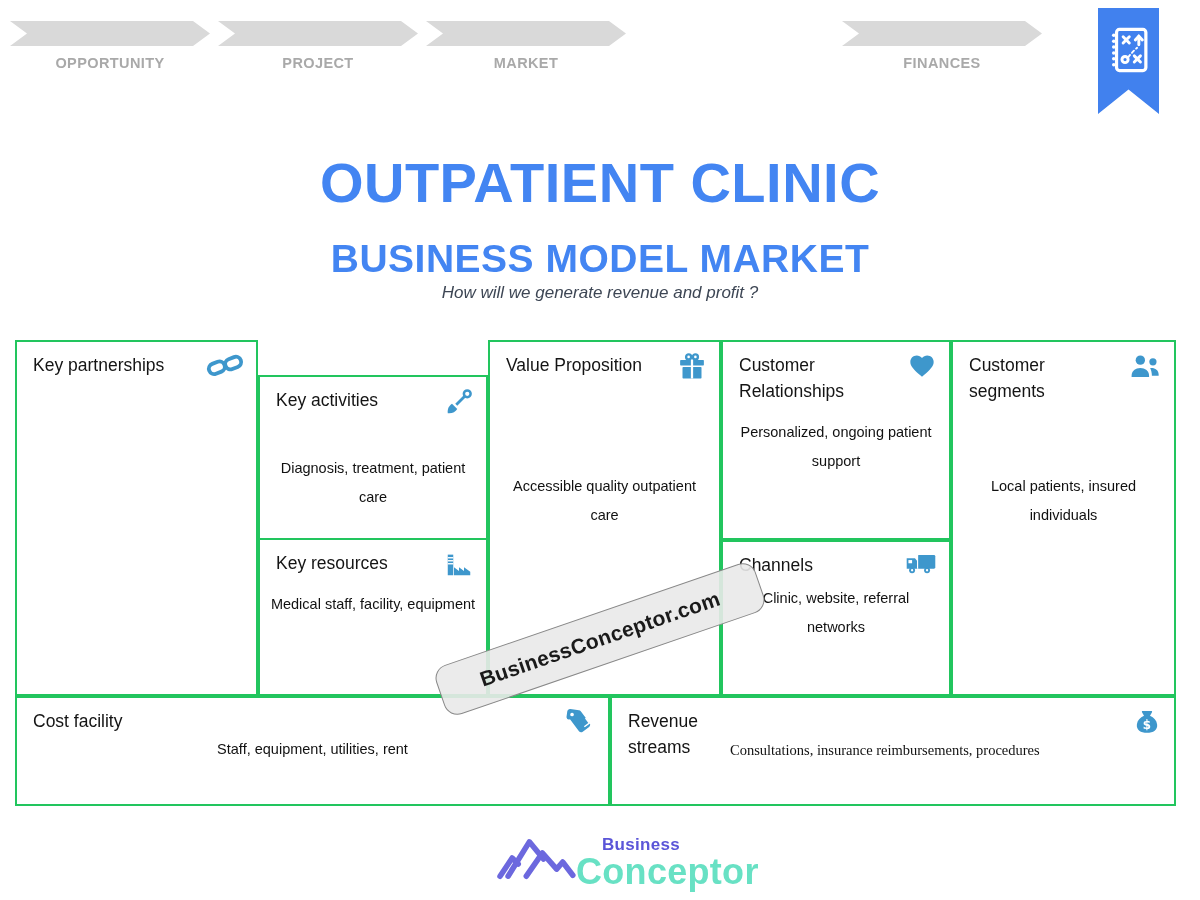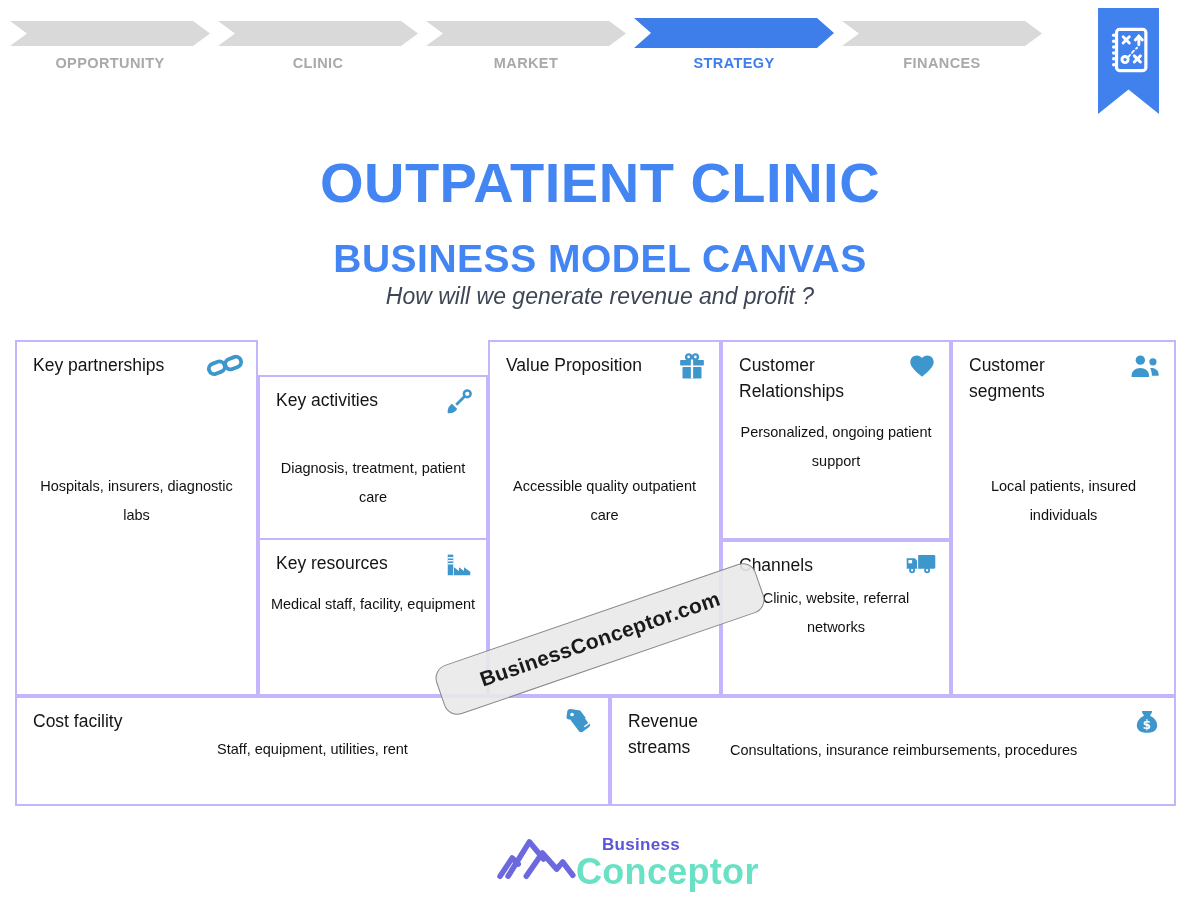--- a/index.html
+++ b/index.html
@@ -35,42 +35,42 @@
   .title-main {
     position:absolute; top:150px; left:0; width:100%; text-align:center;
     font-size:56px; font-weight:bold; color:#4385f2; letter-spacing:.5px;
   }
   .title-sub {
     position:absolute; top:237px; left:0; width:100%; text-align:center;
     font-size:39px; font-weight:bold; color:#4385f2; letter-spacing:.5px;
   }
   .tagline {
     position:absolute; top:283px; left:0; width:100%; text-align:center;
-    font-size:23px; font-style:italic; color:#3d4654;
+    font-size:17px; font-style:italic; color:#3d4654;
   }
 
   
   .canvas { position:absolute; left:15px; top:340px; width:1161px; height:466px; }
-  .cell { position:absolute; background:#fff; border:2px solid #c4b5fd; }
+  .cell { position:absolute; background:#fff; border:2px solid #22c55e; }
   .cell-head { position:absolute; top:10px; left:16px; right:12px; display:flex; justify-content:space-between; align-items:flex-start; }
   .cell-title { font-size:17.5px; line-height:1.5; color:#141414; }
   .cell-body {
     position:absolute; left:0; width:100%; padding:0 10px; text-align:center;
     font-size:14.5px; line-height:29px; color:#111;
   }
   .c-partnerships { left:0;   top:0;   width:243px; height:356px; }
   .c-activities  { left:243px; top:0;   width:230px; height:198px;margin-top:35px; }
   .c-resources   { left:243px; top:198px; width:230px; height:158px; }
   .c-valueprop   { left:473px; top:0;   width:233px; height:356px; }
   .c-custrel     { left:706px; top:0;   width:230px; height:200px; }
   .c-channels    { left:706px; top:200px; width:230px; height:156px; }
   .c-segments    { left:936px; top:0;   width:225px; height:356px; }
   .c-cost        { left:0;   top:356px; width:595px; height:110px; }
   .c-revenue     { left:595px; top:356px; width:566px; height:110px; }
-  .c-revenue .cell-body { text-align:right; left:108px; width:auto; white-space:nowrap; }
+  .c-revenue .cell-body { text-align:right; left:108px; width:auto; white-space:nowrap;font-family:Liberation Serif, serif; }
   .narrow-title { max-width:150px; }
   .rev-title { max-width:95px; }
 
   
   .watermark {
     position:absolute; left:600px; top:639px; width:338px; height:52px;
     transform:translate(-50%,-50%) rotate(-19deg);
     background:rgba(233,233,233,.9); border:1.5px solid #888; border-radius:14px;
     display:flex; align-items:center; justify-content:center;
     font-size:21px; font-weight:bold; color:#1a1a1a; letter-spacing:.3px; z-index:6;
@@ -88,29 +88,25 @@
 <body>
 
 <div class="page">
 
   <div class="step" style="left:10px">
     <div class="shape"></div>
     <div class="lbl">OPPORTUNITY</div>
   </div>
   <div class="step" style="left:218px">
     <div class="shape"></div>
-    <div class="lbl">CLINIC</div>
+    <div class="lbl">PROJECT</div>
   </div>
   <div class="step" style="left:426px">
     <div class="shape"></div>
     <div class="lbl">MARKET</div>
-  </div>
-  <div class="step active" style="left:634px">
-    <div class="shape"></div>
-    <div class="lbl">STRATEGY</div>
   </div>
   <div class="step" style="left:842px">
     <div class="shape"></div>
     <div class="lbl">FINANCES</div>
   </div>
 
   <div class="ribbon">
     <svg class="ico" width="44" height="52" viewBox="0 0 30 34">
       <rect x="6.5" y="3" width="20" height="28" rx="2" fill="none" stroke="#fff" stroke-width="2.2"></rect>
       <g fill="#fff">
@@ -126,36 +122,35 @@
         <path d="M21.7 13.5 V8"></path>
           <path d="M19.3 10.2 L21.7 7.6 24.1 10.2"></path>
         <circle cx="12.3" cy="23.5" r="2.1"></circle>
         <path d="M18.6 21 l4.2 4.2 M22.8 21 l-4.2 4.2"></path>
         <path d="M14.4 22 Q17.5 18 20.5 15.5" stroke-width="1.3" stroke-dasharray="2 2"></path>
       </g>
     </svg>
   </div>
 
   <div class="title-main">OUTPATIENT CLINIC</div>
-  <div class="title-sub">BUSINESS MODEL CANVAS</div>
+  <div class="title-sub">BUSINESS MODEL MARKET</div>
   <div class="tagline">How will we generate revenue and profit ?</div>
 
   <div class="canvas">
 
     <div class="cell c-partnerships">
       <div class="cell-head">
         <div class="cell-title narrow-title">Key partnerships</div>
         <svg class="ico" width="38" height="28" viewBox="0 0 32 24">
           <g fill="none" stroke="#3e97cc" stroke-width="3.3">
             <rect x="2" y="9" width="14" height="9" rx="4.5" transform="rotate(-21 9 13.5)"></rect>
             <rect x="16" y="5" width="14" height="9" rx="4.5" transform="rotate(-21 23 9.5)"></rect>
           </g>
         </svg>
       </div>
-      <div class="cell-body" style="top:130px">Hospitals, insurers, diagnostic labs</div>
     </div>
 
     <div class="cell c-activities">
       <div class="cell-head">
         <div class="cell-title">Key activities</div>
         <svg class="ico" width="30" height="30" viewBox="0 0 24 24">
           <circle cx="18.6" cy="5.4" r="2.7" fill="none" stroke="#3e97cc" stroke-width="2"></circle>
           <path d="M16.6 7.4 L9.8 14.2" stroke="#3e97cc" stroke-width="2.2"></path>
           <path d="M3 21c-.4-3.4 1-6.2 3.4-7.6l4.2 4.2C9.2 20 6.4 21.4 3 21z" fill="#3e97cc"></path>
         </svg>

